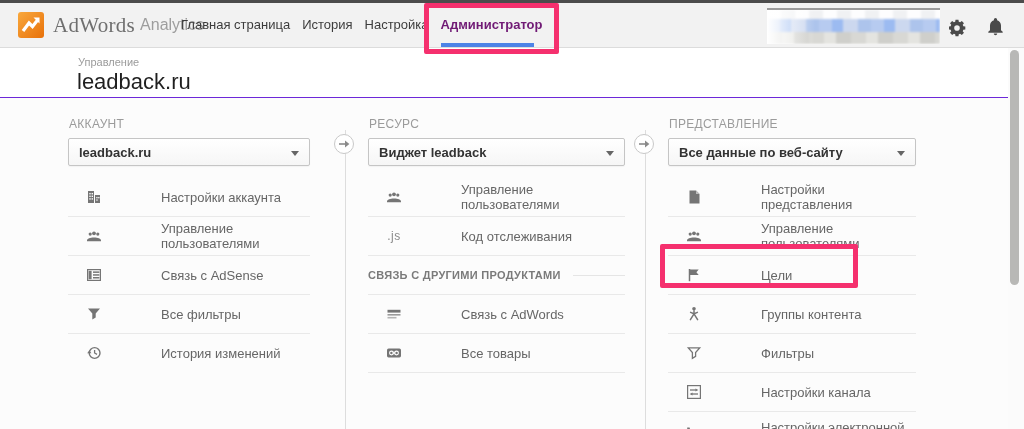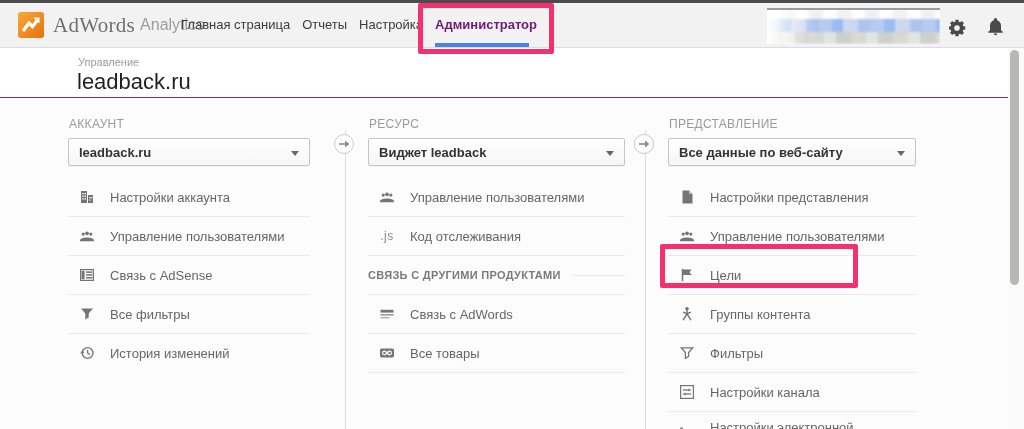--- a/index.html
+++ b/index.html
@@ -34,23 +34,23 @@
   .content{position:absolute;top:98px;left:0;right:0;bottom:0;background:#fcfcfc;}
   .divider{position:absolute;top:32px;bottom:0;width:1px;background:#ddd;}
   .circle-btn{position:absolute;left:-11px;top:4px;width:20px;height:20px;border:1px solid #c9c9c9;border-radius:50%;
     background:#fff;display:flex;align-items:center;justify-content:center;cursor:pointer;box-sizing:border-box;}
   .col{position:absolute;top:0;}
   .col-header{font-size:12px;color:#9b9b9b;margin:19px 0 0 1px;letter-spacing:.3px;}
   .selector{margin-top:7px;height:26px;border:1px solid #c5c5c5;border-radius:2px;background:linear-gradient(#fff,#f6f6f6);
     display:flex;align-items:center;padding:0 10px;font-size:13px;font-weight:bold;color:#333;cursor:pointer;box-shadow:0 1px 1px rgba(0,0,0,.04);}
   .caret{margin-left:auto;width:0;height:0;border:4px solid transparent;border-top:5px solid #666;transform:translateY(3px);}
   .list{margin-top:12px;}
-  .row{height:38px;display:flex;align-items:center;cursor:pointer;}
+  .row{height:38px;display:flex;align-items:center;cursor:pointer;gap:44px;}
   .row + .row, .sect + .row, .row + .sect, .row.partial{border-top:1px solid #e9e9e9;}
-  .icn{width:18px;margin:0 14px 0 10px;display:flex;justify-content:center;align-items:center;flex:none;}
+  .icn{width:18px;margin:0 14px 0 17px;display:flex;justify-content:center;align-items:center;flex:none;}
   .lbl{font-size:13px;color:#666;}
   .js-icn{font-size:12px;color:#8a8a8a;letter-spacing:.5px;}
   .sect{height:38px;display:flex;align-items:center;font-size:11px;font-weight:bold;color:#7a7a7a;letter-spacing:.3px;}
   .sect:after{content:"";flex:1;height:1px;background:#e5e5e5;margin-left:12px;}
   .row.partial{position:relative;height:38px;cursor:default;}
   .row.wrap2{height:auto;padding:8px 0 6px;align-items:flex-start;}
   .row.wrap2 .lbl{max-width:158px;line-height:15px;}
   .row.wrap2 .icn{margin-top:6px;}
   .hl-goals{position:absolute;left:660px;top:146px;width:188px;height:34px;border:5px solid #f5306e;border-radius:2px;pointer-events:none;z-index:5;}
   
@@ -76,21 +76,21 @@
         <rect width="26" height="26" rx="3" fill="url(#og)"></rect>
         <path d="M5 19 L11 11 L14.5 14.5 L20 7.5" stroke="#fff" stroke-width="3.2" fill="none"></path>
         <path d="M15.5 5.5 L21.5 5.5 L21.5 11.5 Z" fill="#fff"></path>
       </svg>
       <span class="logo-google">AdWords</span>
       <span class="logo-product">Analytics</span>
     </div>
 
     <nav class="nav">
       <div class="tab">Главная страница</div>
-      <div class="tab">Отчеты</div>
+      <div class="tab">История</div>
       <div class="tab">Настройка</div>
       <div class="tab active">
         <span>Администратор</span>
         <span class="underline"></span>
         <span class="hl-admin"></span>
       </div>
     </nav>
 
     <div class="account-blur">
       <div class="mos">

